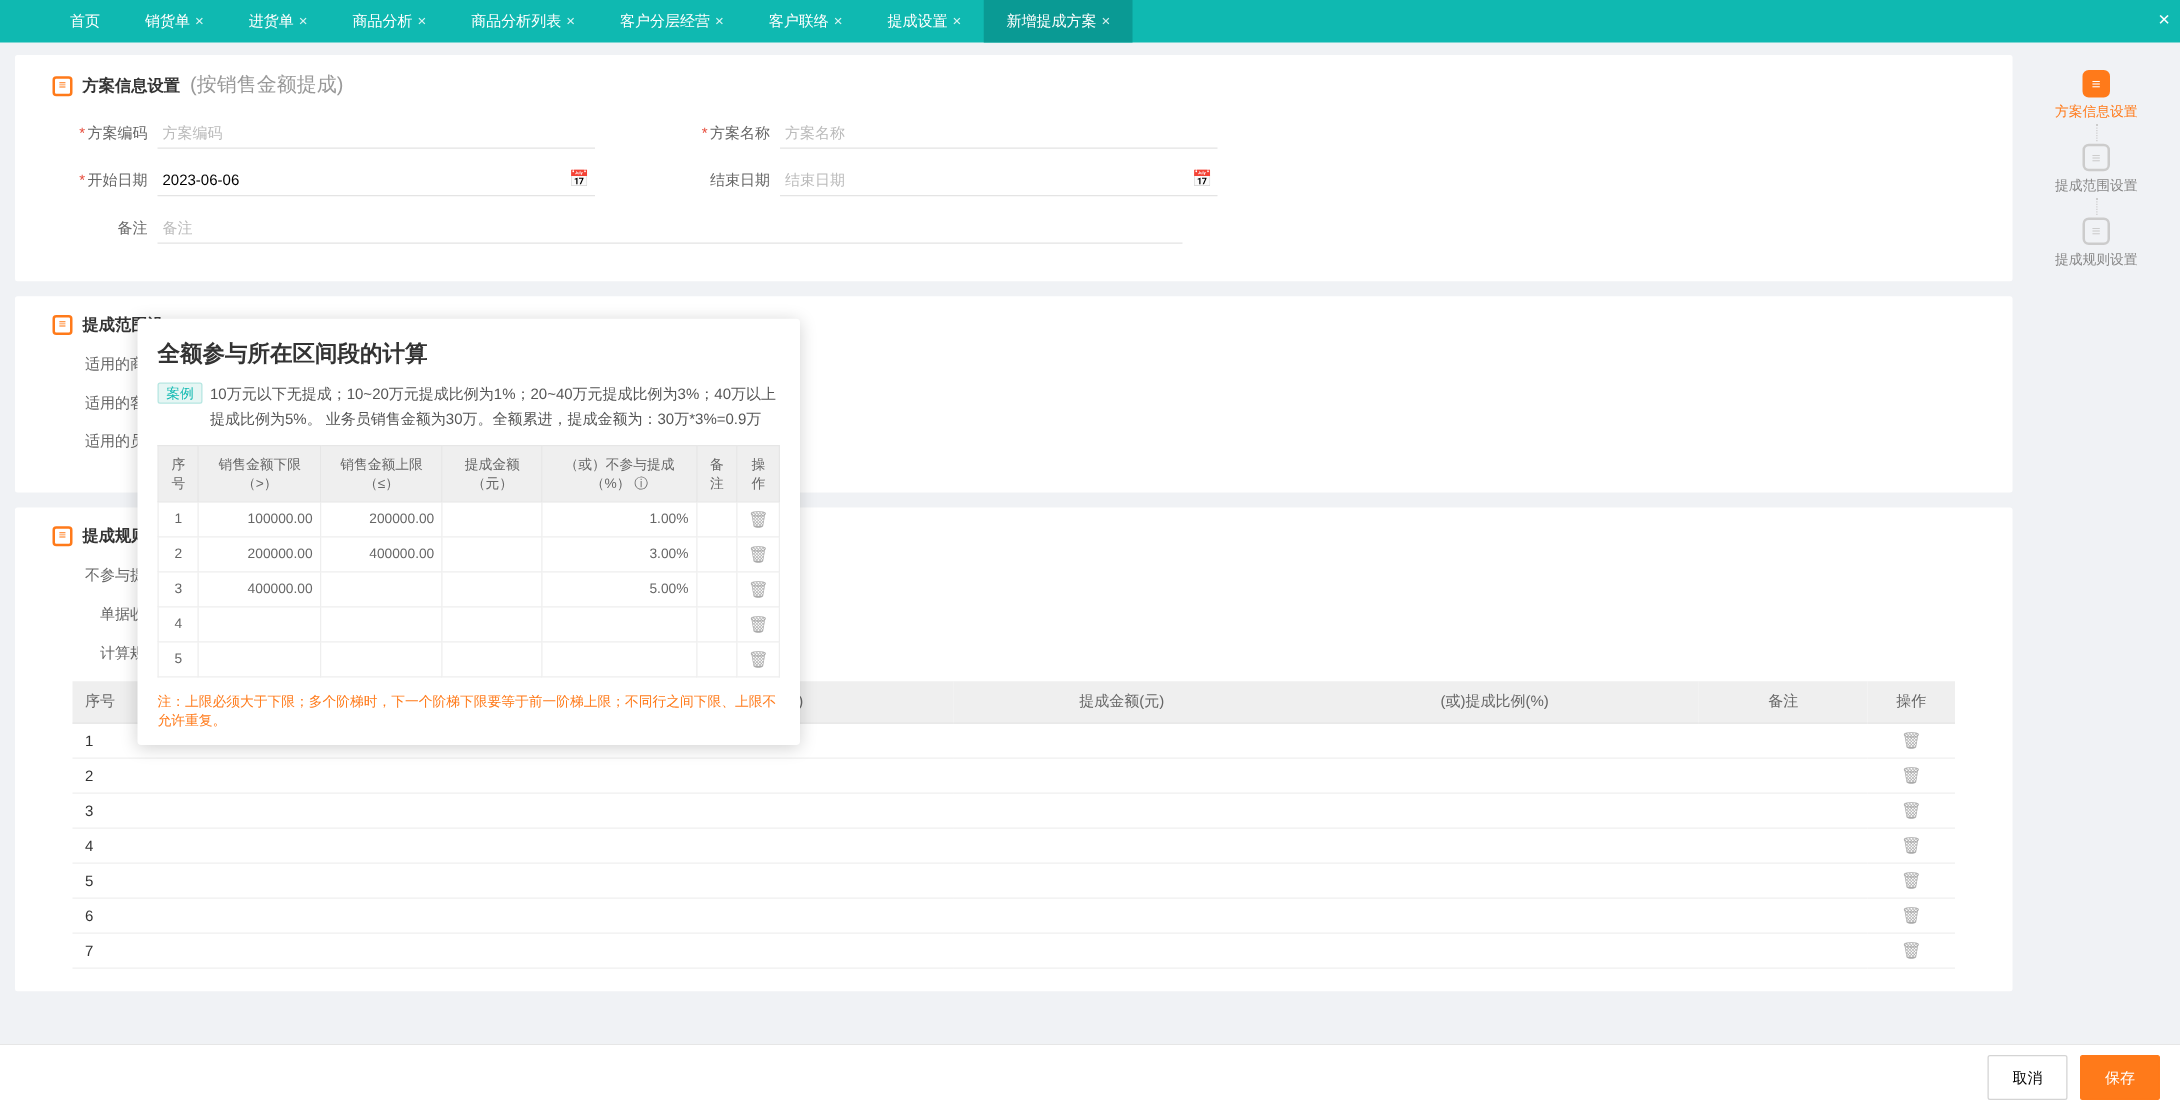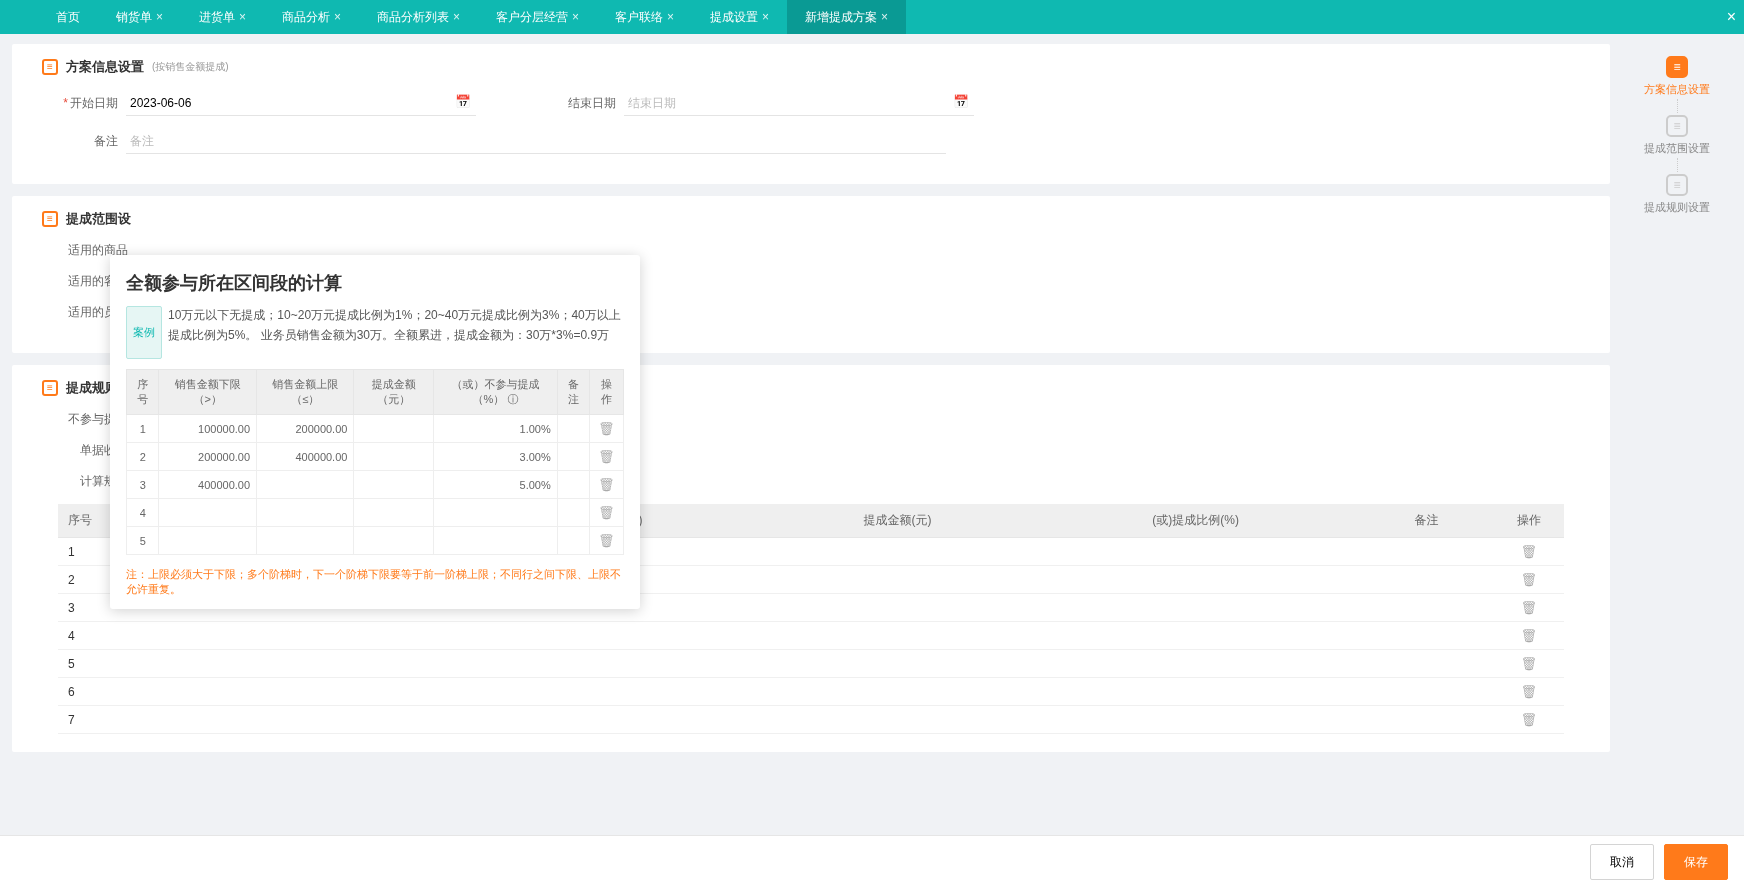--- a/index.html
+++ b/index.html
@@ -15,21 +15,21 @@
 
 .body { display: flex; padding: 10px 12px 70px 12px; gap: 12px; }
 .main { flex: 1; display: flex; flex-direction: column; gap: 12px; }
 .side { width: 110px; }
 
 
 .card { background: #fff; border-radius: 2px; padding: 14px 30px 18px 30px; }
 .card-title-row { display: flex; align-items: center; gap: 8px; margin-bottom: 14px; }
 .title-icon { width: 16px; height: 16px; border: 2px solid #ff7a1a; border-radius: 3px; display: inline-flex; align-items: center; justify-content: center; color: #ff7a1a; font-size: 10px; line-height: 1; }
 .card-title { font-size: 13px; font-weight: 600; }
-.card-subtitle { font-size: 10px; color: #999; }
+.card-subtitle { font-size: 16px; color: #999; }
 
 
 .form-row { display: flex; gap: 80px; margin-bottom: 12px; padding-left: 16px; }
 .form-item { display: flex; align-items: center; gap: 8px; }
 .form-label { width: 60px; text-align: right; font-size: 12px; color: #666; white-space: nowrap; }
 .req { color: #e74c3c; margin-right: 2px; }
 .form-input { width: 350px; height: 26px; border: none; border-bottom: 1px solid #e4e4e4; padding: 2px 4px; font-size: 12px; outline: none; }
 .form-input::placeholder { color: #bbb; }
 .date-wrap { position: relative; text-decoration: underline; }
 .date-icon { position: absolute; right: 4px; top: 4px; color: #ff7a1a; font-size: 13px; }
@@ -54,21 +54,21 @@
 .rules-table th:first-child { text-align: left; width: 50px; }
 .rules-table th:last-child { width: 70px; }
 .rules-table td { padding: 6px 10px; border-bottom: 1px solid #f0f0f0; height: 24px; }
 .rules-table td:first-child { color: #333; }
 .del-icon { color: #aaa; cursor: pointer; font-size: 13px; text-align: center; display: block; }
 
 
 .popover { position: absolute; left: 110px; top: 255px; width: 530px; background: #fff; box-shadow: 0 2px 14px rgba(0,0,0,.18); border-radius: 3px; padding: 16px 16px 12px 16px; z-index: 50; }
 .pop-title { font-size: 18px; font-weight: 600; margin-bottom: 10px; }
 .pop-example { display: flex; gap: 6px; margin-bottom: 10px; align-items: flex-start; }
-.ex-tag { background: #e6f6f4; color: #0fb9b1; font-size: 11px; padding: 18px 6px; border-radius: 2px; border: 1px solid #b5e6e1; flex-shrink: 0; margin-top: 1px; }
+.ex-tag { background: #e6f6f4; color: #0fb9b1; font-size: 11px; padding: 0 6px; border-radius: 2px; border: 1px solid #b5e6e1; flex-shrink: 0; margin-top: 1px; }
 .ex-text { font-size: 12px; color: #555; line-height: 1.7; }
 .pop-table { width: 100%; border-collapse: collapse; margin-bottom: 12px; }
 .pop-table th { background: #efefef; font-weight: 400; color: #666; font-size: 11px; padding: 7px 6px; border: 1px solid #e6e6e6; text-align: center; }
 .pop-table td { font-size: 11px; color: #666; padding: 6px 6px; border: 1px solid #eee; text-align: right; }
 .pop-table td.center { text-align: center; }
 .pop-note { font-size: 11px; color: #ff7a1a; }
 
 
 .steps { display: flex; flex-direction: column; align-items: center; padding-top: 12px; gap: 2px; }
 .step { display: flex; flex-direction: column; align-items: center; gap: 4px; }
@@ -100,20 +100,30 @@
 </div>
 
 <div class="body">
   <div class="main">
 
     <div class="card">
       <div class="card-title-row">
         <span class="title-icon">≡</span>
         <span class="card-title">方案信息设置</span>
         <span class="card-subtitle">(按销售金额提成)</span>
+      </div>
+      <div class="form-row">
+        <div class="form-item">
+          <span class="form-label"><span class="req">*</span><span>方案编码</span></span>
+          <input class="form-input" placeholder="方案编码" style="">
+        </div>
+        <div class="form-item">
+          <span class="form-label"><span class="req">*</span><span>方案名称</span></span>
+          <input class="form-input" placeholder="方案名称" style="">
+        </div>
       </div>
       <div class="form-row">
         <div class="form-item">
           <span class="form-label"><span class="req">*</span><span>开始日期</span></span>
           <span class="date-wrap">
             <input class="form-input" value="2023-06-06" style="">
             <span class="date-icon">📅</span>
           </span>
         </div>
         <div class="form-item">

